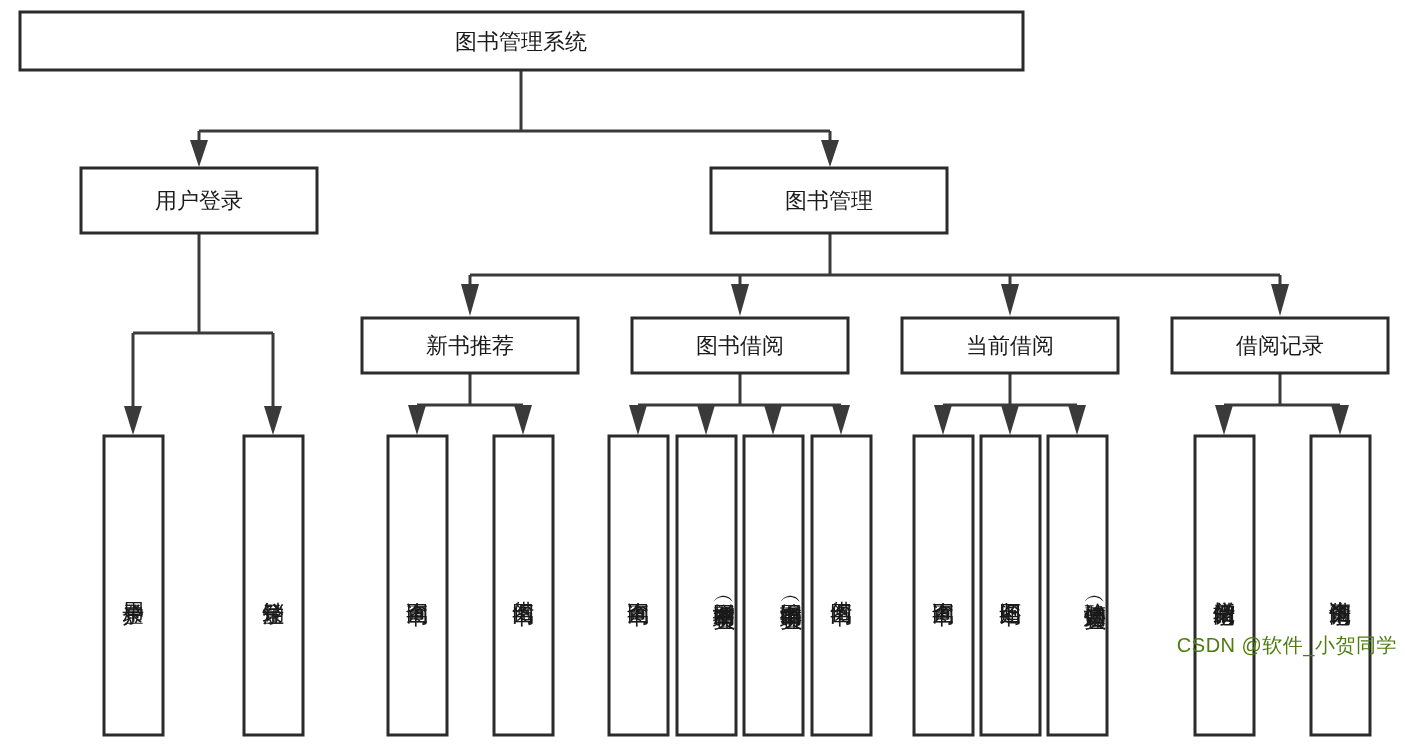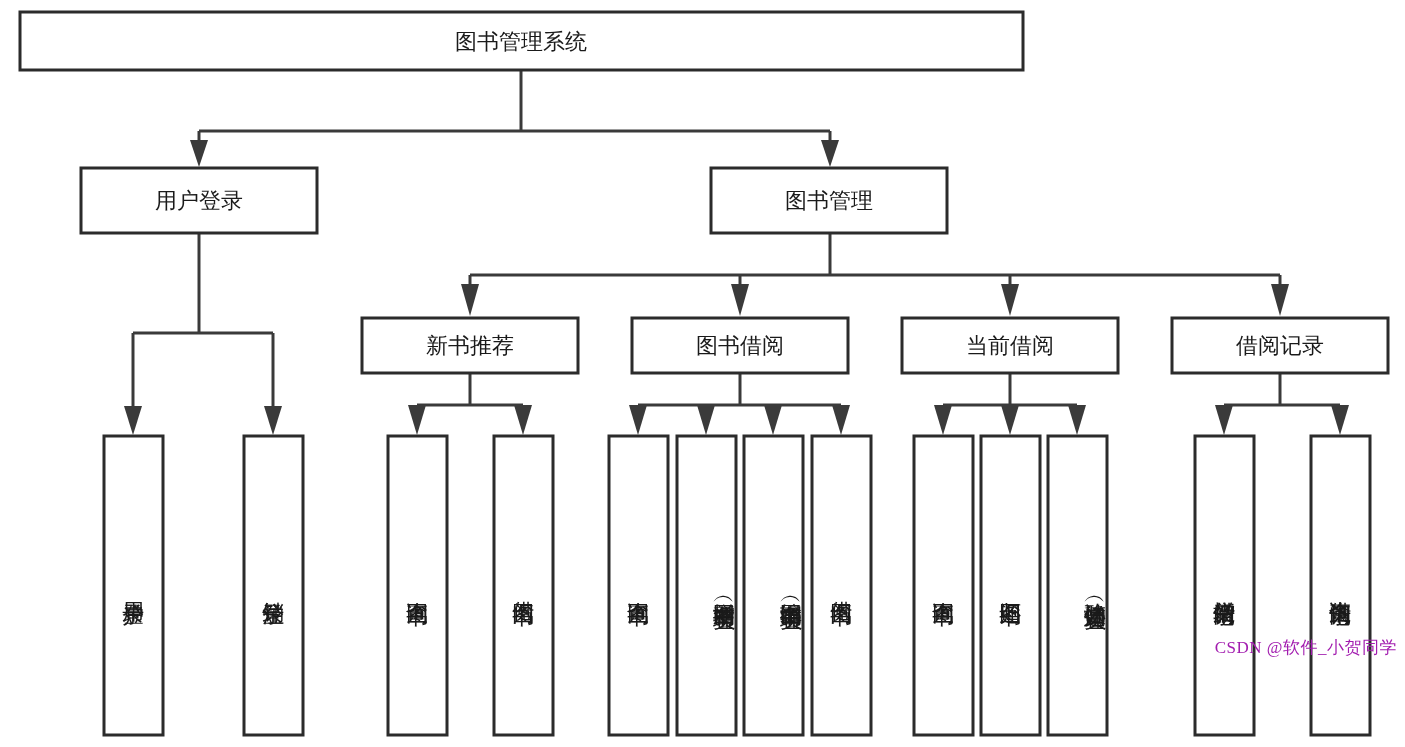--- a/index.html
+++ b/index.html
@@ -62,23 +62,23 @@
     align-items: center;
     justify-content: center;
     text-align: center;
     white-space: nowrap;
     user-select: none;
   }
   .watermark {
     position: absolute;
     right: 8px;
     bottom: 6px;
-    font-family: Liberation Serif, serif;
-    font-size: 17px;
-    color: #a21caf;
+    font-family: Liberation Sans, sans-serif;
+    font-size: 20px;
+    color: #4d7c0f;
     white-space: nowrap;
     letter-spacing: 0.5px;
   }
 </style>
 </head>
 <body>
 
 <div id="diagram-root">
 
   <svg id="diagram-svg" viewBox="0 0 1405 747">

